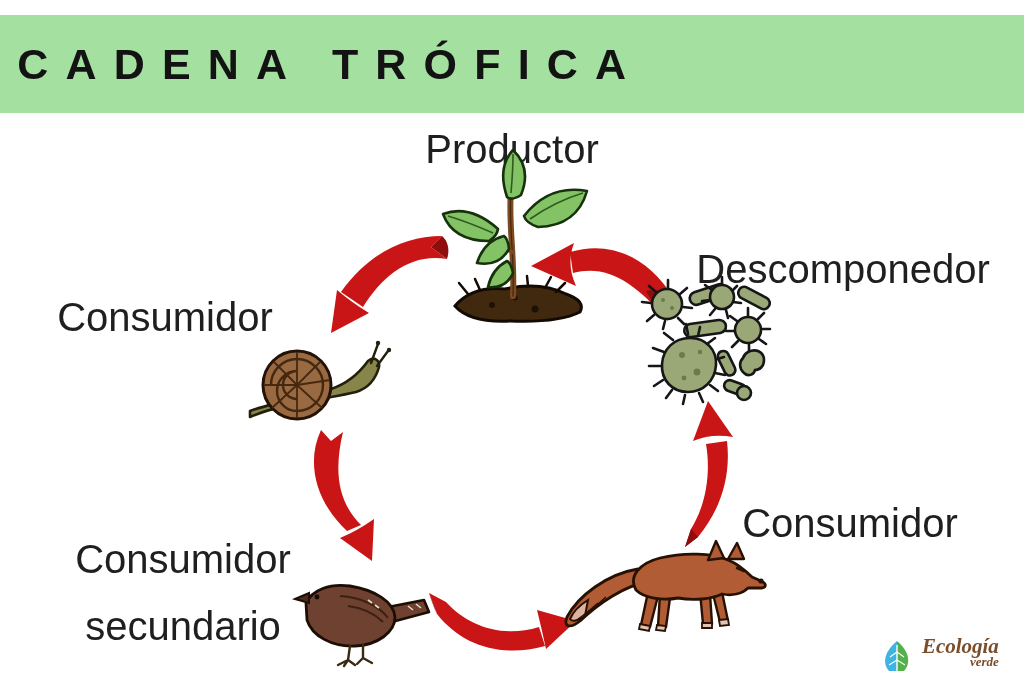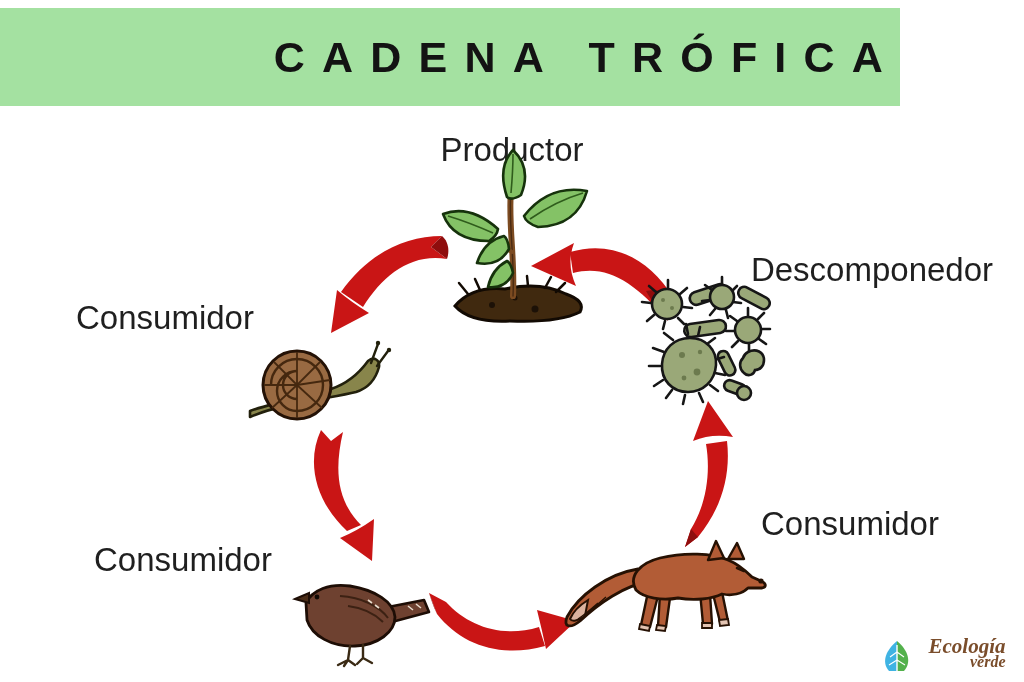--- a/index.html
+++ b/index.html
@@ -1,60 +1,61 @@
 <!DOCTYPE html>
 <html><head>
 <meta charset="utf-8">
 <style>
   html,body{margin:0;padding:0;}
   body{
     width:1024px;height:682px;position:relative;overflow:hidden;
     background:#ffffff;font-family:"Liberation Sans",sans-serif;
   }
   .header{
-    position:absolute;left:0;top:8px;width:900px;height:98px;
-    background:#a4e1a1;display:flex;align-items:center;justify-content:flex-end;
+    position:absolute;left:0;top:15px;width:1024px;height:98px;
+    background:#a4e1a1;display:flex;align-items:center;justify-content:flex-start;
   }
   .header h1{
     margin:0;font-size:43px;font-weight:600;color:#131313;
     letter-spacing:0.40em;text-indent:0.40em;
   }
   .label{
-    position:absolute;color:#1f1f1f;font-size:33px;font-weight:400;
+    position:absolute;color:#1f1f1f;font-size:40px;font-weight:400;
     text-align:center;line-height:67px;white-space:nowrap;
     transform:translateX(-50%);
   }
   #diagram-svg{position:absolute;left:0;top:0;}
   .logo{
     position:absolute;left:880px;top:634px;width:144px;height:44px;
   }
   .logo-text{
     position:absolute;left:28px;top:2px;
     font-family:"Liberation Serif",serif;font-style:italic;font-weight:700;
     color:#7a4d2b;font-size:21px;line-height:20px;text-align:right;
   }
-  .logo-text .l2{display:block;margin-left:62px;margin-top:-4px;font-size:16px;}
+  .logo-text .l2{display:block;margin-left:62px;margin-top:-4px;font-size:13px;}
 </style>
 </head>
 <body>
 
 <div class="header">
   <h1>CADENA TRÓFICA</h1>
 </div>
 
 <div class="label" style="left:512px;top:116px;">Productor</div>
 
-<div class="label" style="left:872px;top:236px;">Descomponedor</div>
+<div class="label" style="left:843px;top:236px;">Descomponedor</div>
 
 <div class="label" style="left:165px;top:284px;">
   <span>Consumidor</span><br>
 </div>
 
 <div class="label" style="left:183px;top:526px;">
   <span>Consumidor</span><br>
+  <span>secundario</span>
 </div>
 
 <div class="label" style="left:850px;top:490px;">
   <span>Consumidor</span><br>
 </div>
 
 <svg id="diagram-svg" width="1024" height="682" viewBox="0 0 1024 682">
 
   <g fill="#c91515" stroke="none">
 

